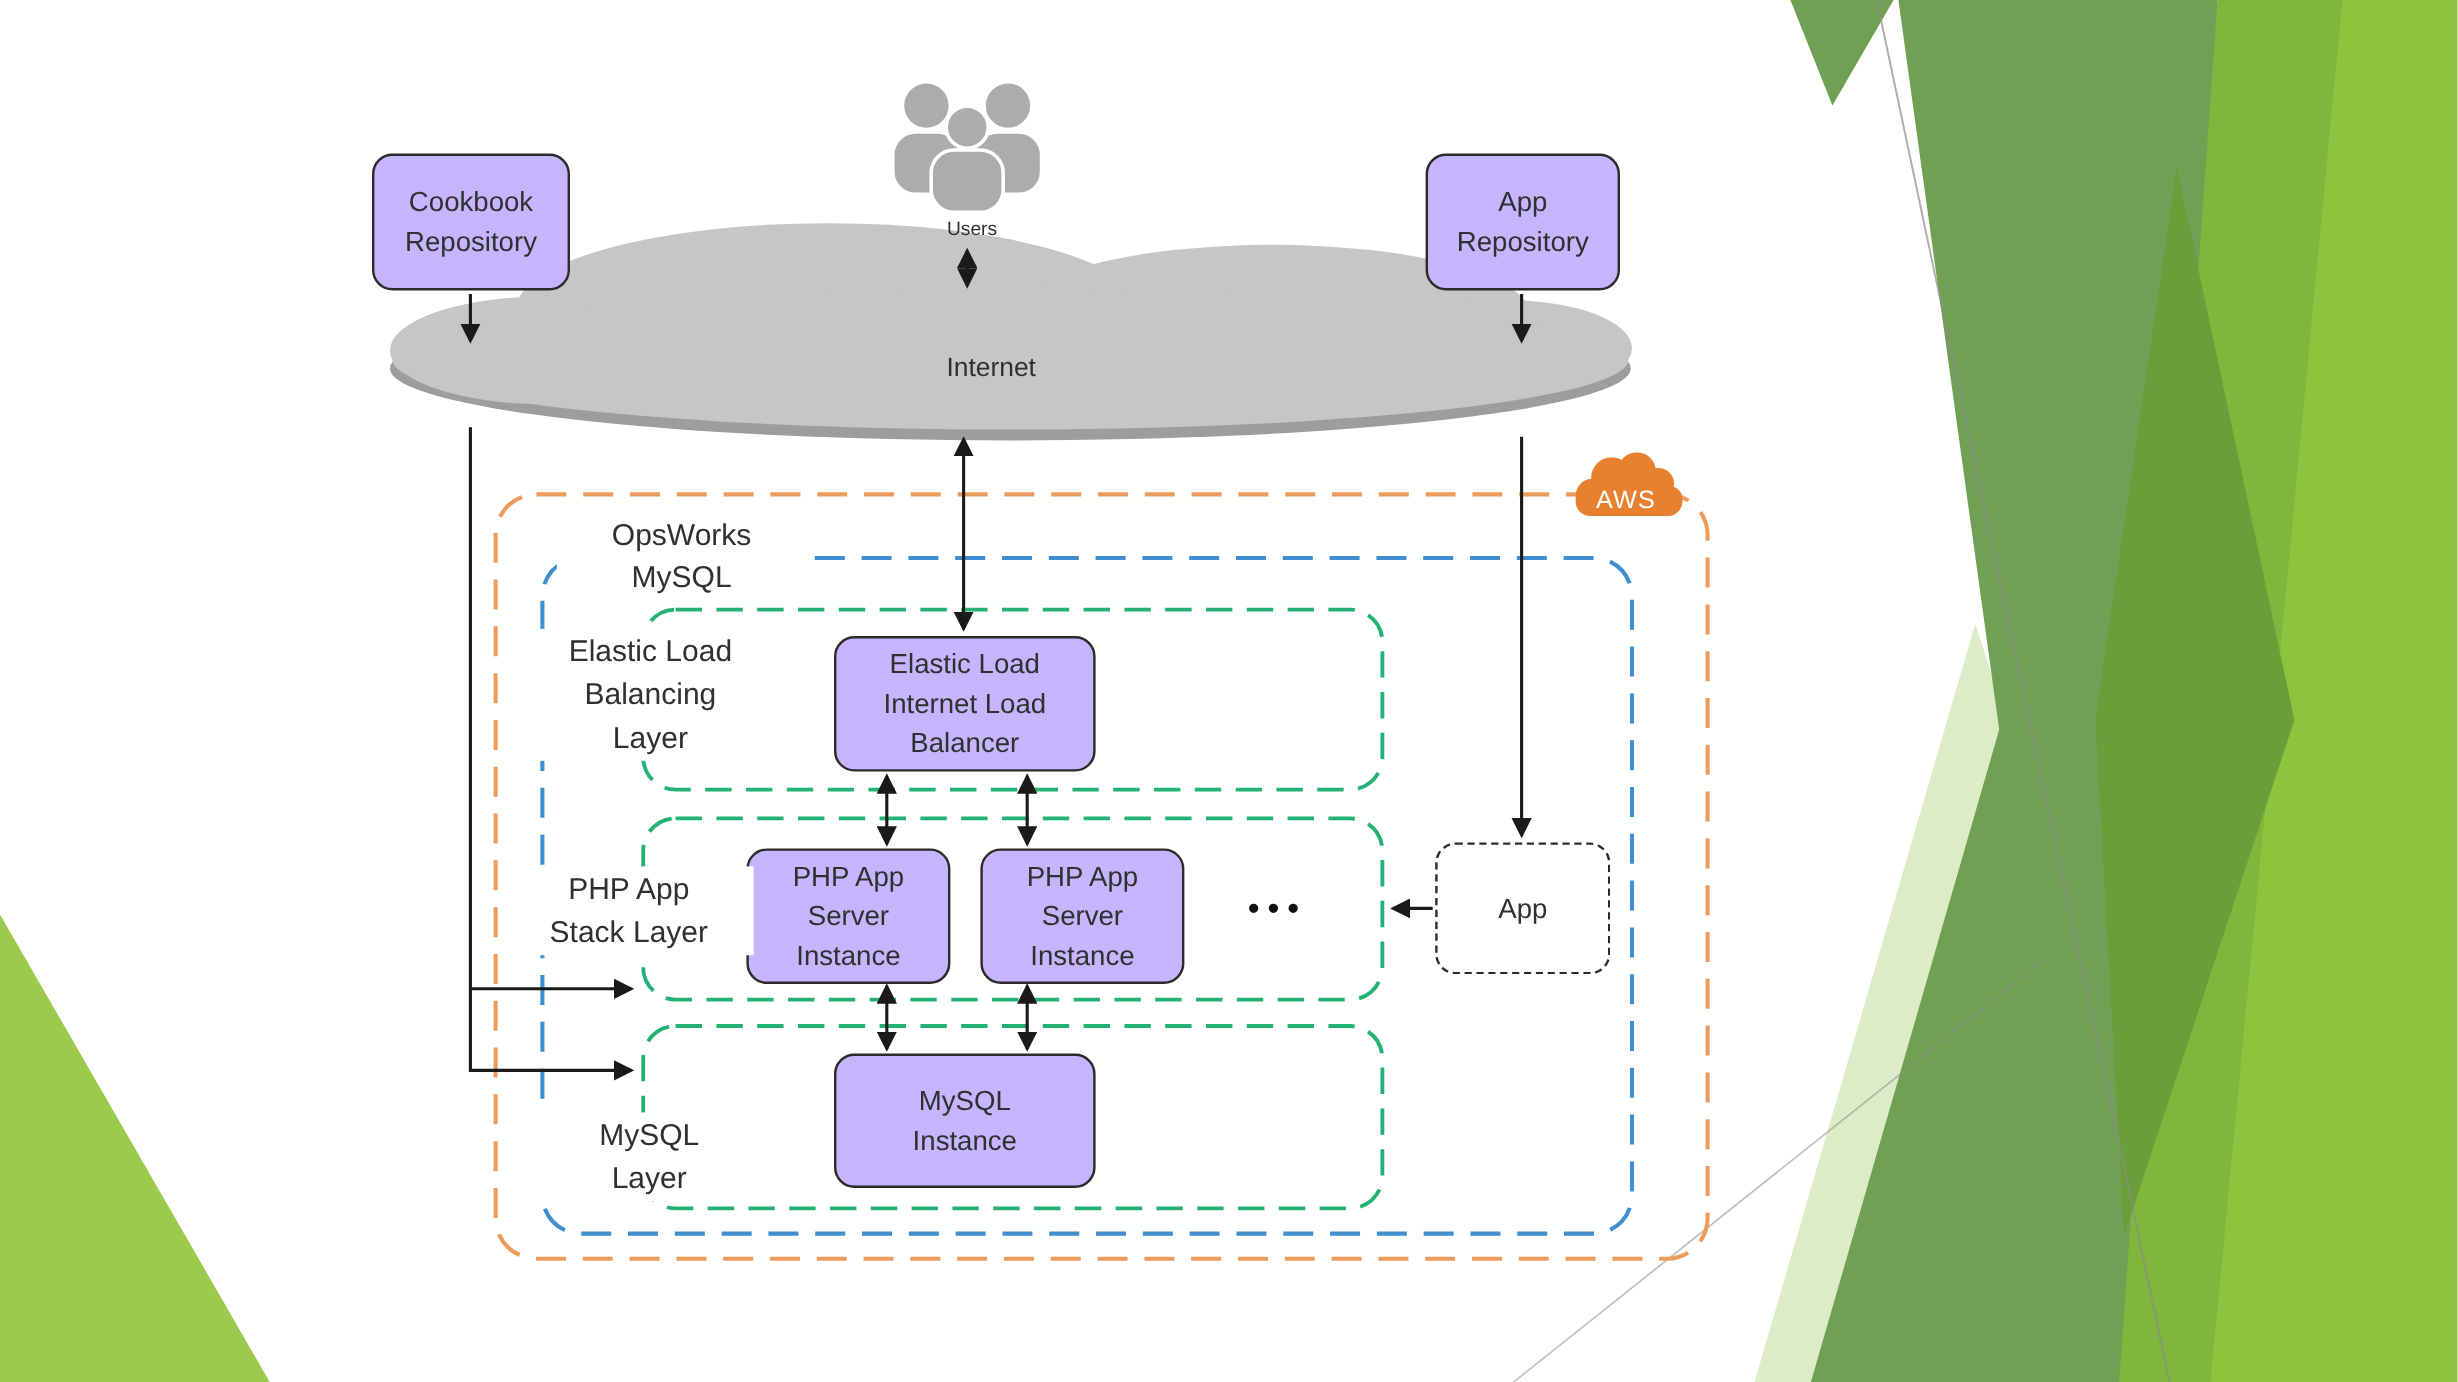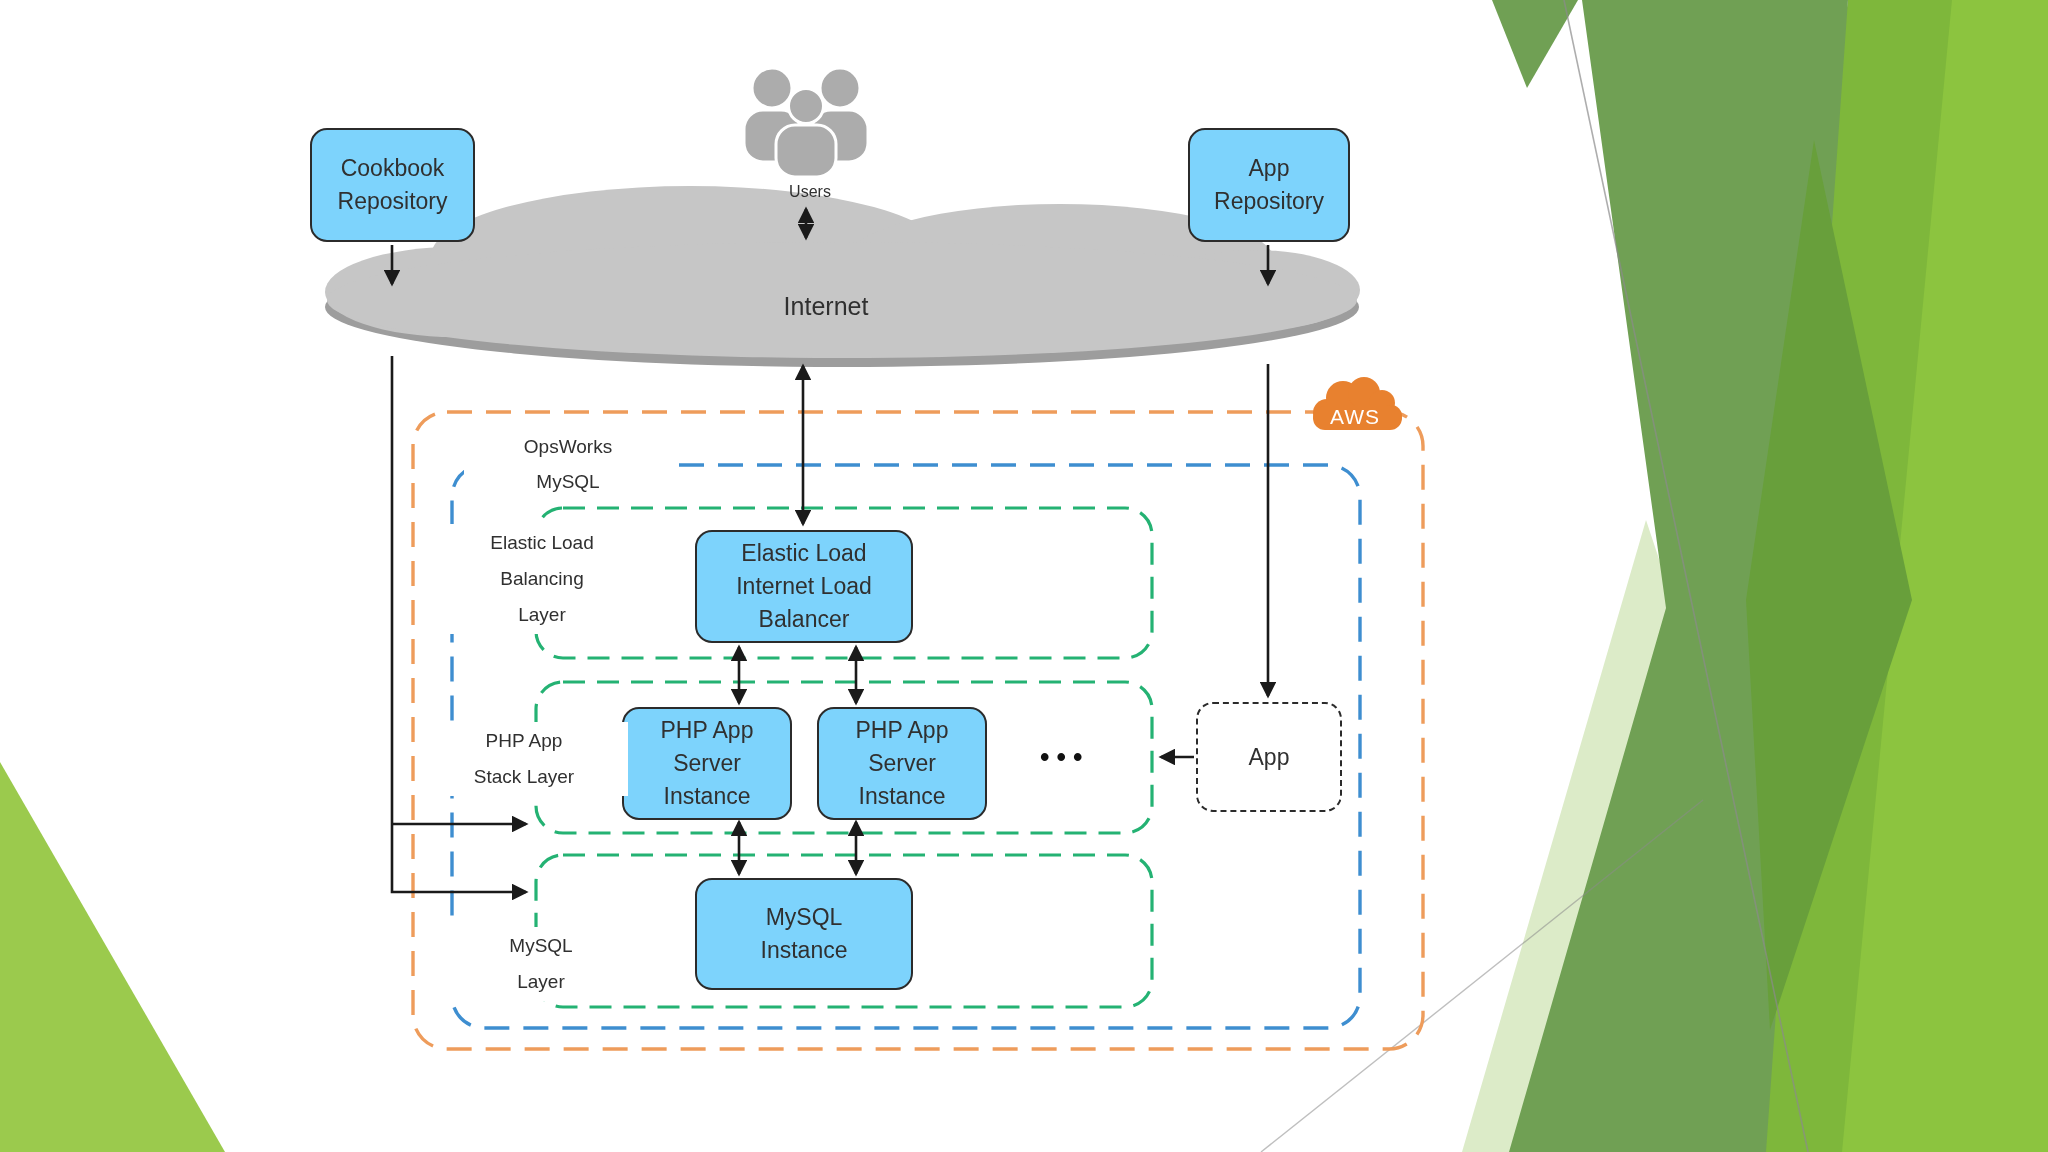--- a/index.html
+++ b/index.html
@@ -7,32 +7,32 @@
     position:relative; width:2048px; height:1152px; overflow:hidden;
     background:#ffffff;
     font-family:"Liberation Sans", "DejaVu Sans", sans-serif;
     color:var(--text);
   }
   svg { position:absolute; left:0; top:0; }
   .layer { position:absolute; left:0; top:0; width:2048px; height:1152px; }
 
   
   .node {
-    position:absolute; box-sizing:border-box; background:#7dd3fc;
+    position:absolute; box-sizing:border-box; background:#c4b5fd;
     border:2.5px solid var(--node-border); border-radius:17px;
     display:flex; flex-direction:column; align-items:center; justify-content:center;
     font-size:23px; line-height:33px; color:var(--text); text-align:center;
     z-index:3;
   }
   .node.dashed { border-style:dashed; background:transparent; }
 
   
   .lbl {
     position:absolute; z-index:4; background:#ffffff; text-align:center;
-    font-size:19px; line-height:36px; color:var(--text); padding:1px 4px;
+    font-size:25px; line-height:36px; color:var(--text); padding:1px 4px;
   }
   .lbl.clear { background:transparent; }
   .line { display:block; }
 
   #aws-text {
     position:absolute; z-index:5; color:#ffffff; font-weight:normal;
     font-size:21px; letter-spacing:1px; text-align:center; background:transparent;
   }
   #ellipsis {
     position:absolute; z-index:4; font-size:27px; font-weight:bold;
@@ -163,21 +163,21 @@
   <div class="lbl" style="left:420px; top:722px; width:200px;">
     <span class="line">PHP App</span>
     <span class="line">Stack Layer</span>
   </div>
 
   <div class="lbl" style="left:437px; top:927px; width:200px;">
     <span class="line">MySQL</span>
     <span class="line">Layer</span>
   </div>
 
-  <div class="lbl clear" style="left:742px; top:290px; width:160px; font-size:25px; line-height:30px;">Internet</div>
+  <div class="lbl clear" style="left:742px; top:290px; width:160px; font-size:22px; line-height:30px;">Internet</div>
 
   <div class="lbl clear" style="left:746px; top:178px; width:120px; font-size:16px; line-height:26px;">Users</div>
 
   <div id="aws-text" style="left:1315px; top:405px; width:80px;">AWS</div>
 
   <div id="ellipsis" style="left:1040px; top:742px; width:80px;">•••</div>
 
 </div>
 
 </body></html>

